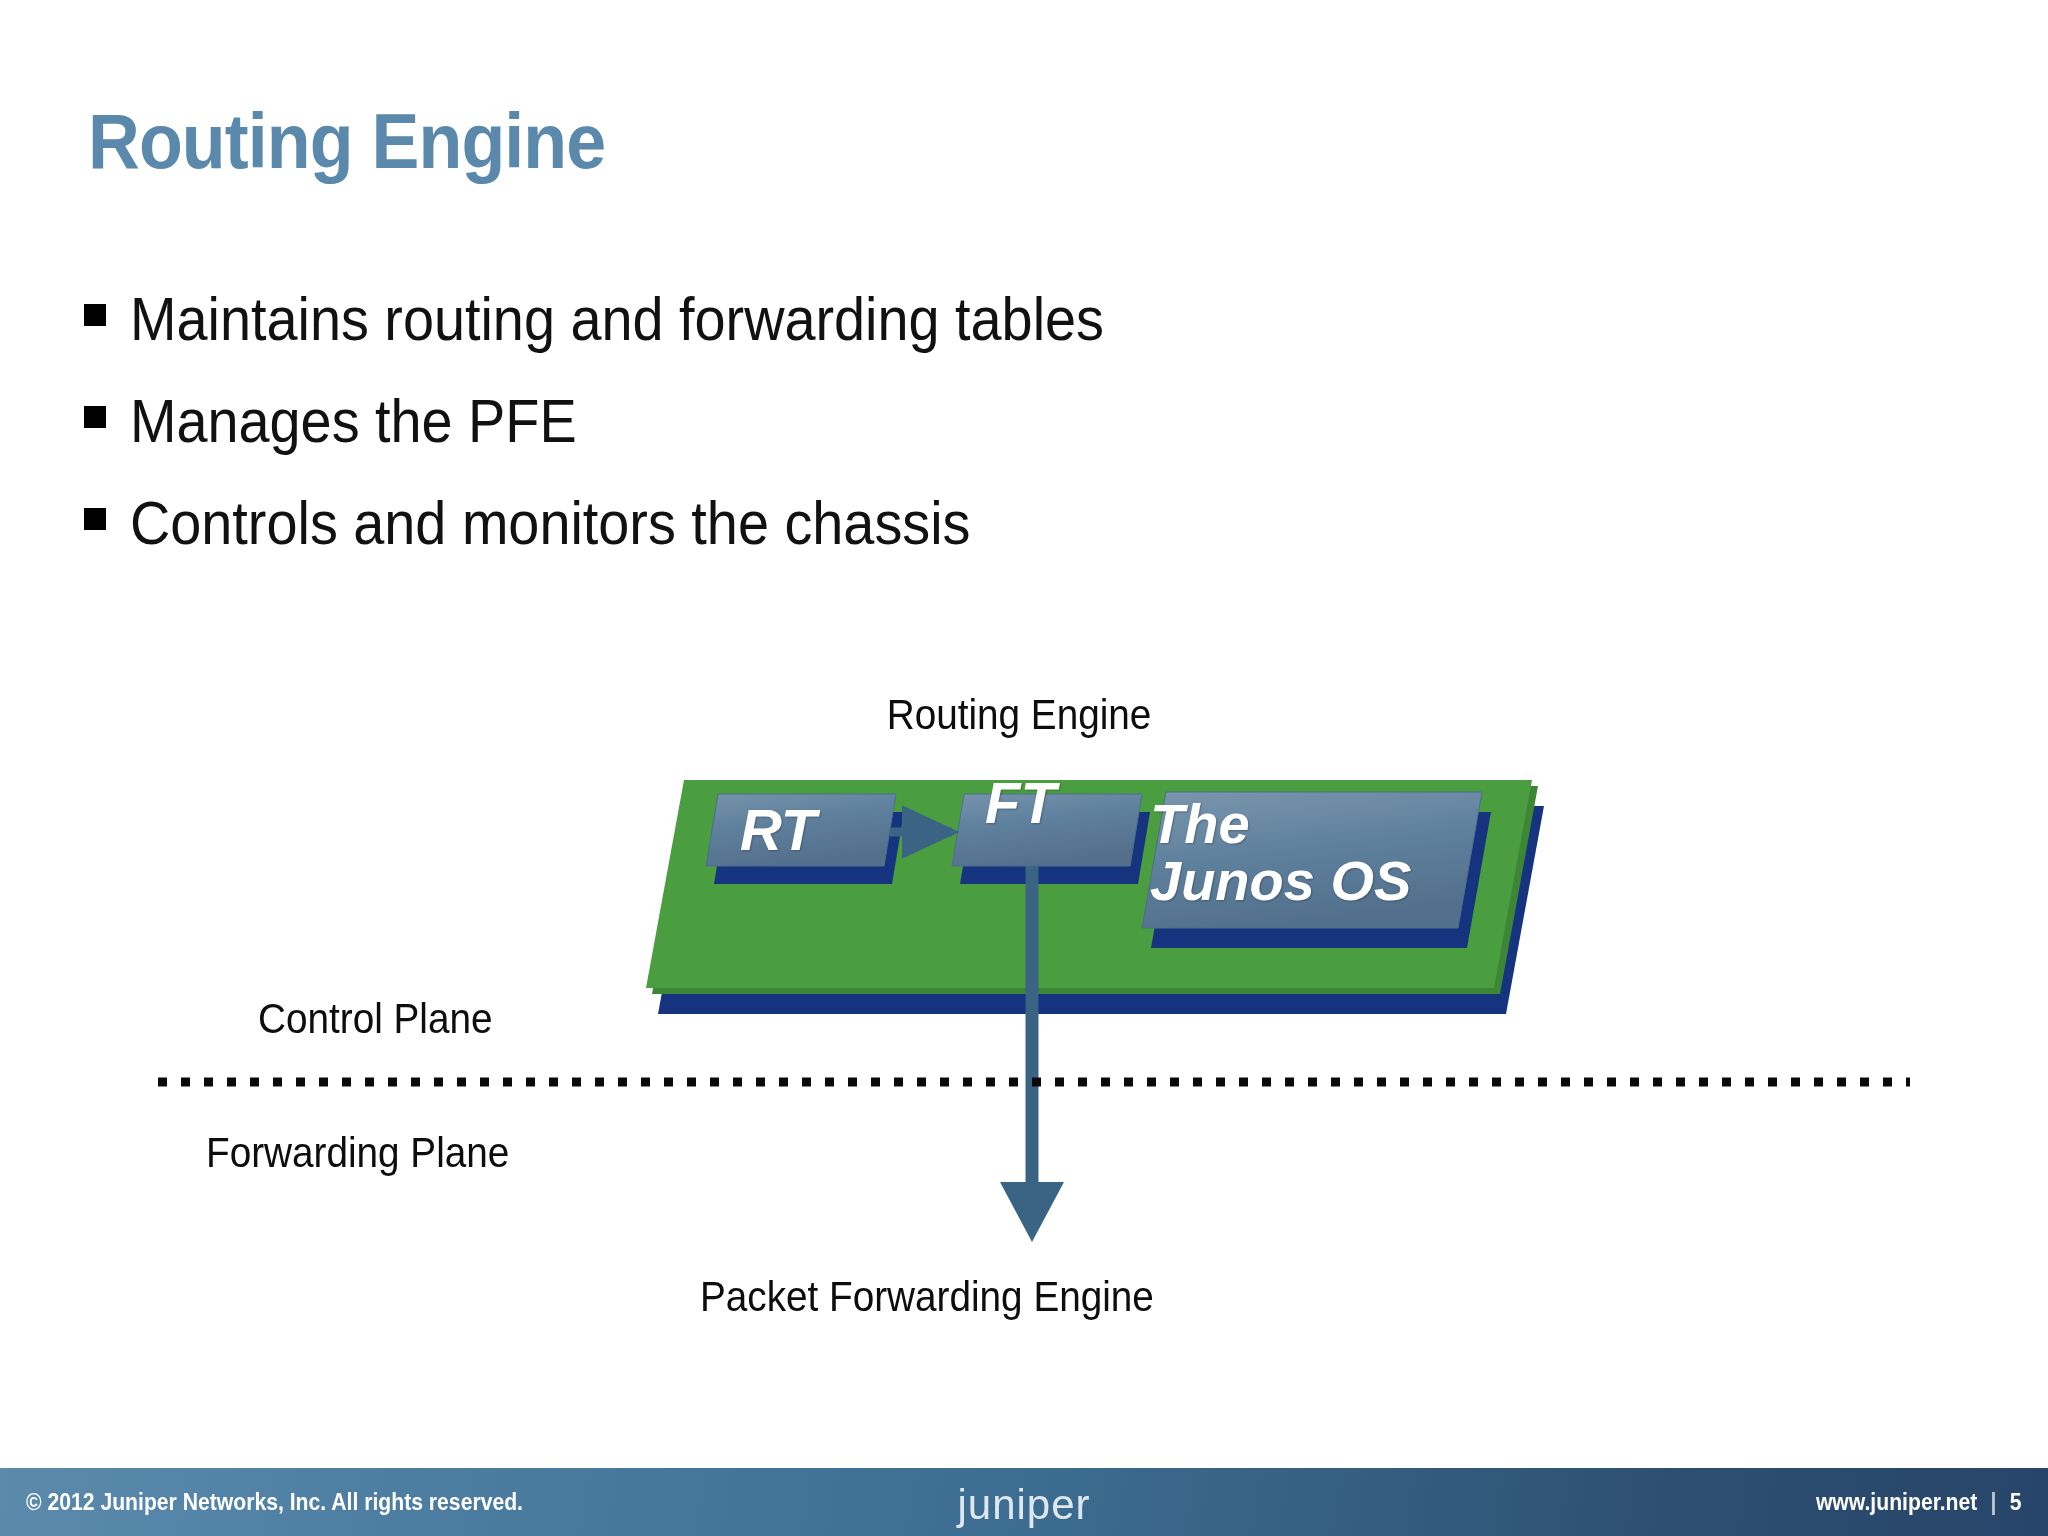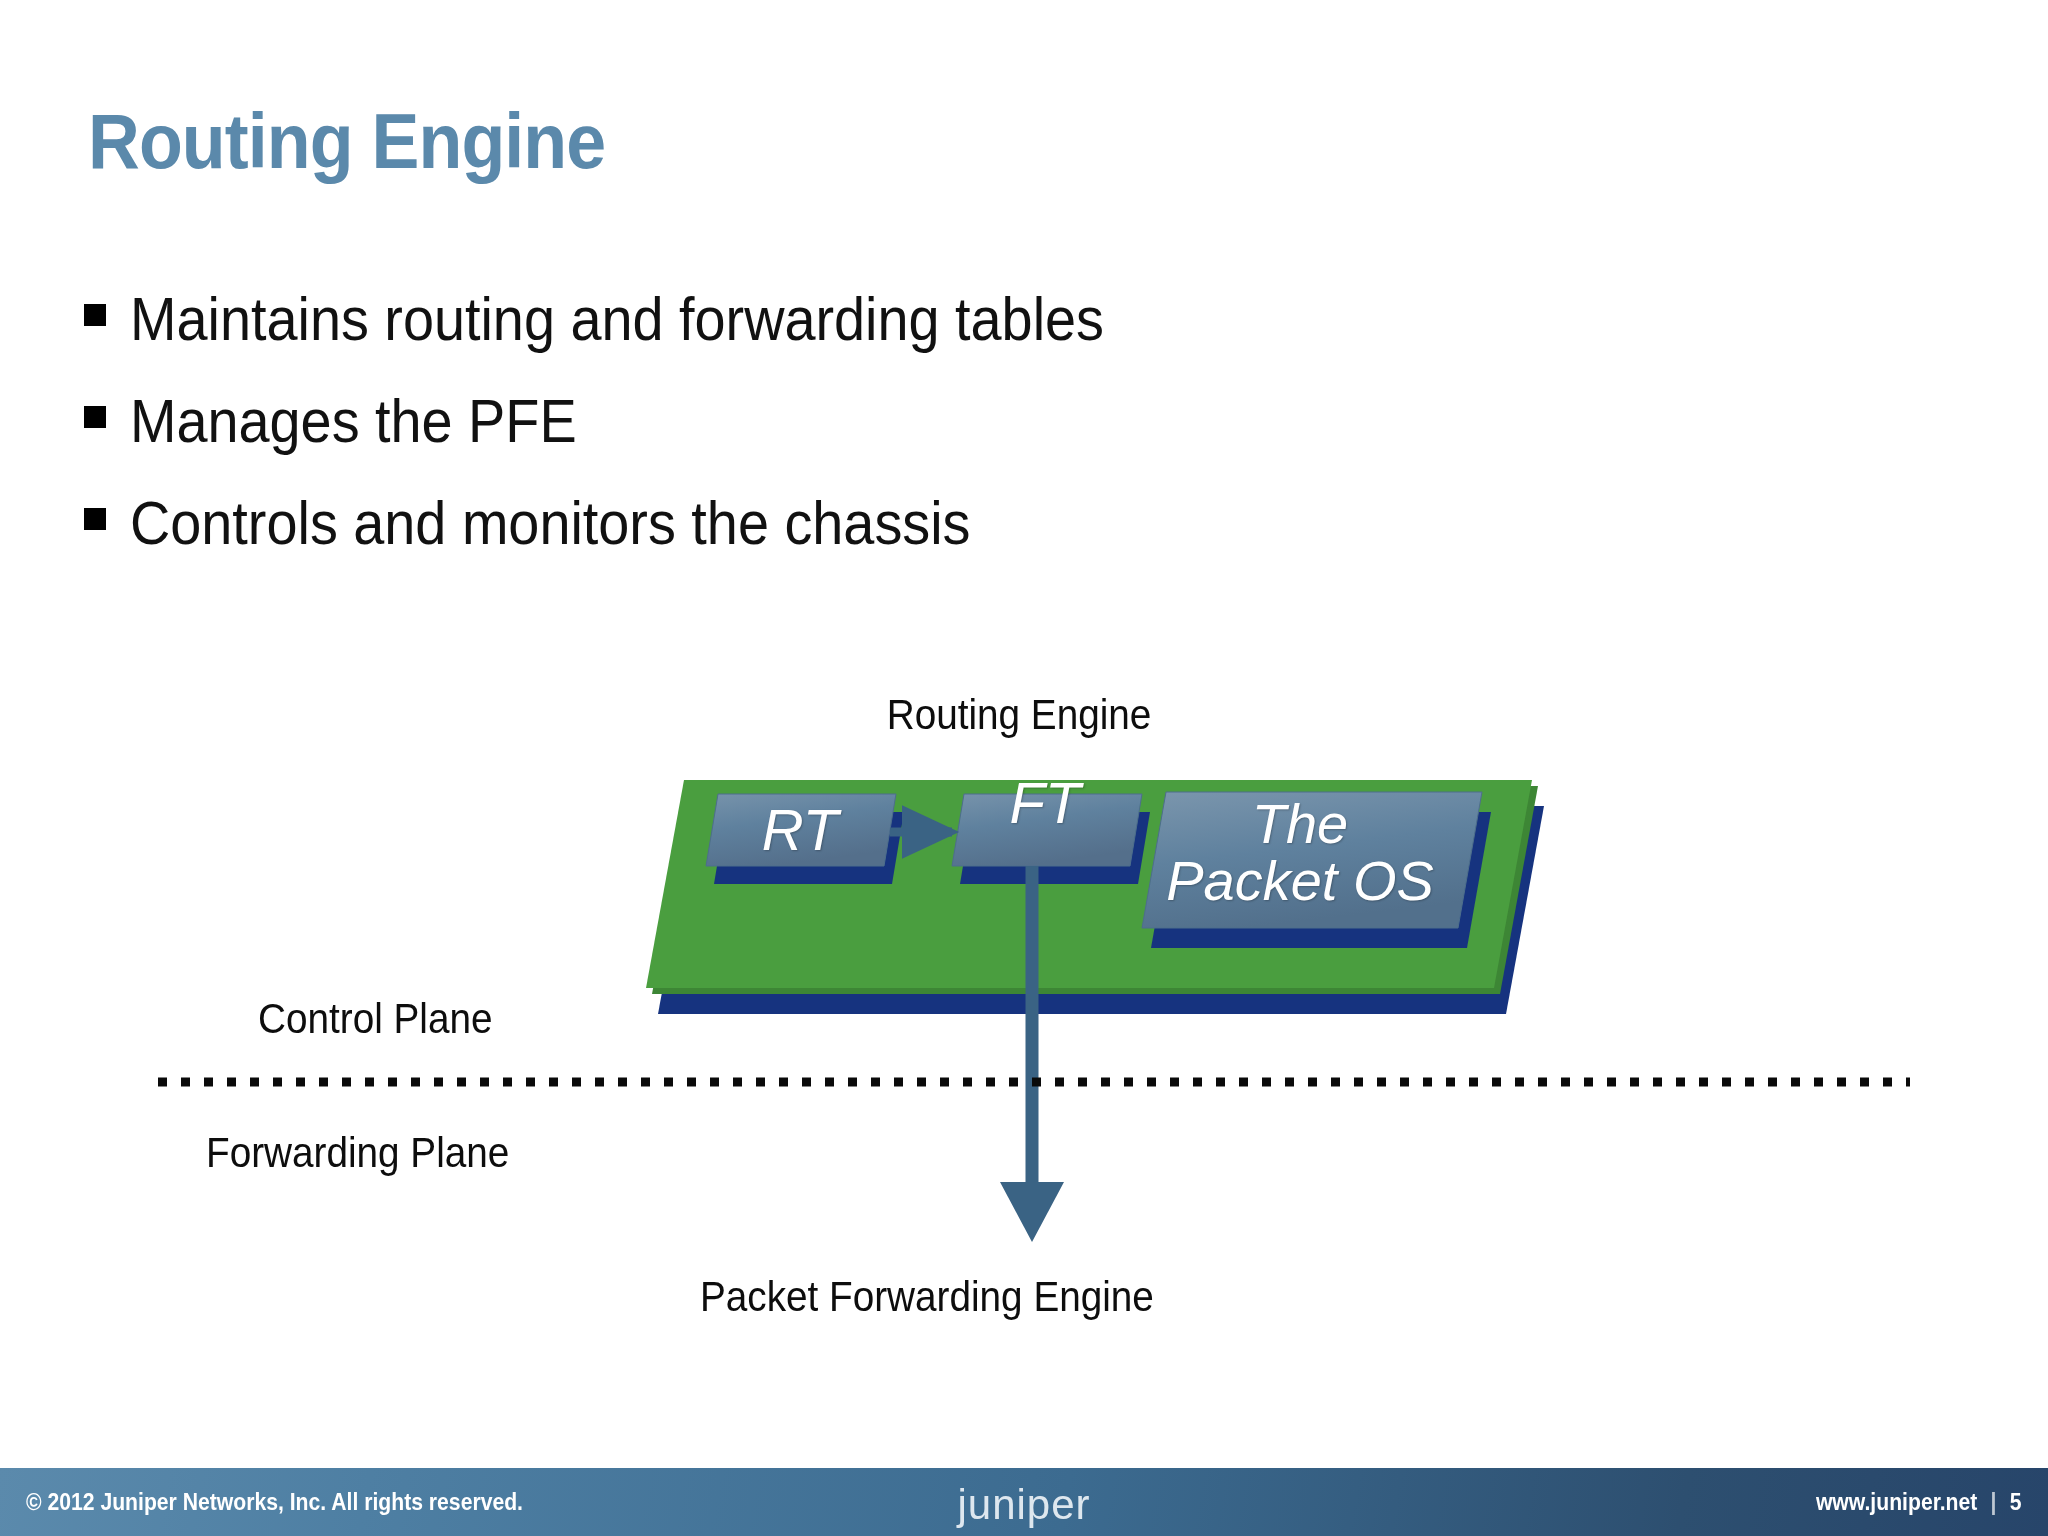--- a/index.html
+++ b/index.html
@@ -107,22 +107,22 @@
   #label-pfe {
     left: 700px;
     top: 1272px;
     transform-origin: left center;
   }
 
   .box-text {
     position: absolute;
     color: #ffffff;
     font-style: italic;
-    font-weight: normal;
-    text-align: center;
+    font-weight: bold;
+    text-align: left;
     line-height: 1.02;
     white-space: pre-line;
     text-shadow: 1px 1px 2px rgba(0,0,0,0.25);
     font-stretch: condensed;
   }
   #text-rt { left: 740px; top: 800px; width: 120px; font-size: 58px; }
   #text-ft { left: 985px; top: 773px; width: 120px; font-size: 58px; }
   #text-junos { left: 1150px; top: 795px; width: 300px; font-size: 56px; }
 
   
@@ -264,21 +264,21 @@
 
     <div class="diag-label" id="label-forwarding-plane">Forwarding Plane</div>
 
     <div class="diag-label" id="label-pfe">Packet Forwarding Engine</div>
 
     <div class="box-text" id="text-rt">RT</div>
 
     <div class="box-text" id="text-ft">FT</div>
 
     <div class="box-text" id="text-junos">The
-Packet OS</div>
+Junos OS</div>
   </div>
 
   <div id="footer">
     <div id="footer-copyright">© 2012 Juniper Networks, Inc. All rights reserved.</div>
 
     <div id="footer-logo">
       <div id="logo-word">juniper</div>
       <div id="logo-sub">NETWORKS</div>
     </div>
 

